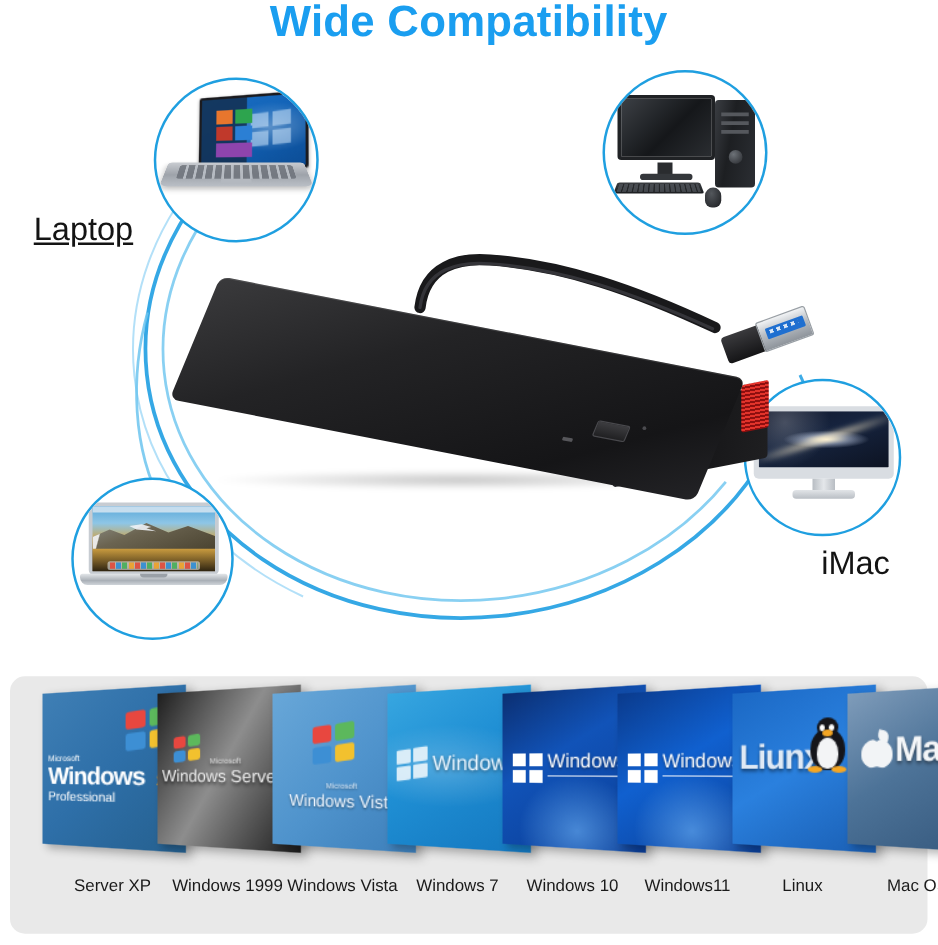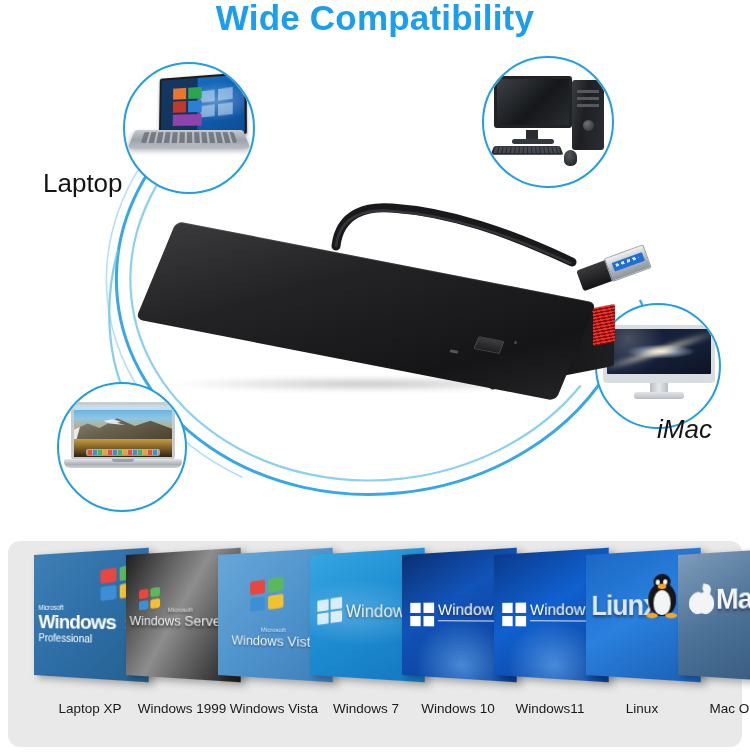--- a/index.html
+++ b/index.html
@@ -484,21 +484,21 @@
           <div class="start-panel"></div>
           <div class="tiles"></div>
         </div>
       </div>
       <div class="lap-base">
         <div class="lap-keys"></div>
         <div class="lap-pad"></div>
       </div>
     </div>
   </div>
-  <div class="dev-label" style="left:43px; top:168px;">Laptop</div>
+  <div class="dev-label" style="left:27px; top:168px;text-decoration:underline;">Laptop</div>
 
   <div class="dev-circle" style="left:482px; top:56px; width:132px; height:132px;">
     <div class="desk-wrap">
       <div class="dsk-mon">
           <div class="dsk-mon-in"></div>
         </div>
       <div class="dsk-neck"></div>
       <div class="dsk-foot"></div>
       <div class="dsk-tower"></div>
       <div class="dsk-kb"></div>
@@ -508,21 +508,21 @@
 
   <div class="dev-circle" style="left:595px; top:303px; width:126px; height:126px;">
     <div class="imac-wrap">
       <div class="imac-screen">
         <div class="imac-in"></div>
       </div>
       <div class="imac-neck"></div>
       <div class="imac-foot"></div>
     </div>
   </div>
-  <div class="dev-label" style="left:657px; top:414px;font-style:italic;">iMac</div>
+  <div class="dev-label" style="left:657px; top:435px;">iMac</div>
 
   <div class="dev-circle" style="left:57px; top:382px; width:130px; height:130px;">
     <div class="mb-wrap">
       <div class="mb-screen">
         <div class="mb-in">
           <div class="mb-menubar"></div>
           <div class="mb-mount"></div>
           <div class="mb-snow"></div>
           <div class="mb-lake"></div>
           <div class="mb-dock"></div>
@@ -661,21 +661,21 @@
           <div class="apple-logo">
             <div class="apple-leaf"></div>
             <div class="apple-body"></div>
           </div>
           <div class="mac-word">Mac</div>
         </div>
       </div>
 
     </div>
 
-    <div class="os-label" style="left:22px;">Laptop XP</div>
+    <div class="os-label" style="left:22px;">Server XP</div>
     <div class="os-label" style="left:114px;">Windows 1999</div>
     <div class="os-label" style="left:206px;">Windows Vista</div>
     <div class="os-label" style="left:298px;">Windows 7</div>
     <div class="os-label" style="left:390px;">Windows 10</div>
     <div class="os-label" style="left:482px;text-align:center;">Windows11</div>
     <div class="os-label" style="left:574px;">Linux</div>
     <div class="os-label" style="left:666px;">Mac OS</div>
   </div>
 
 </div>

